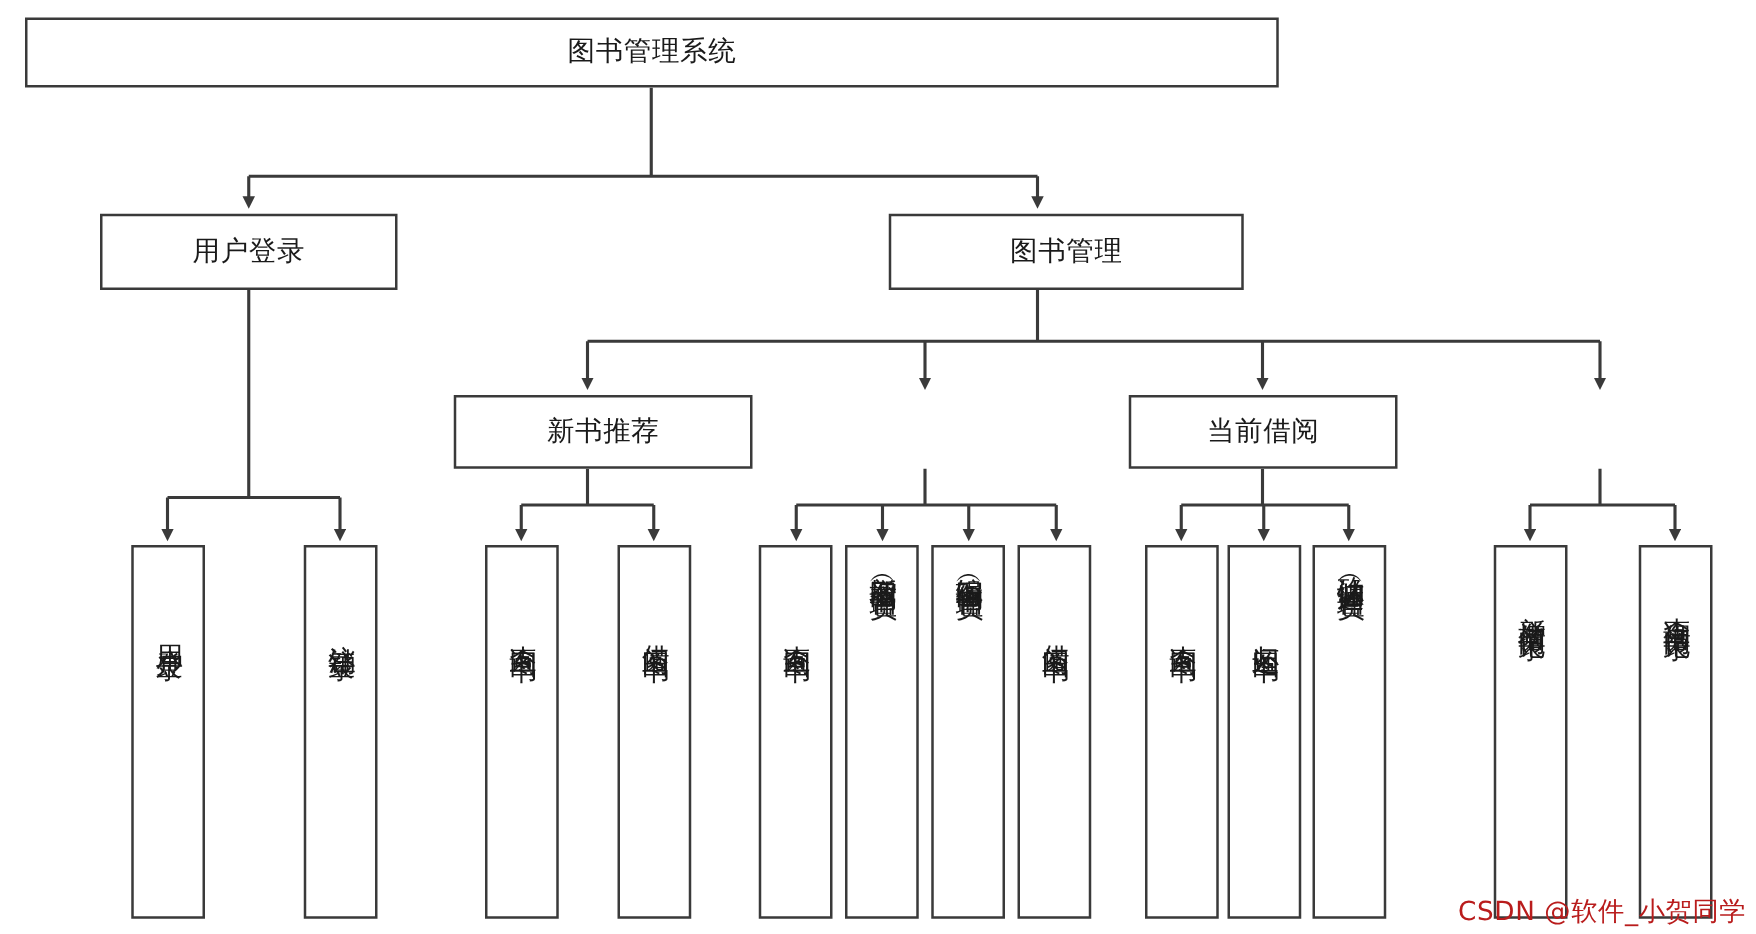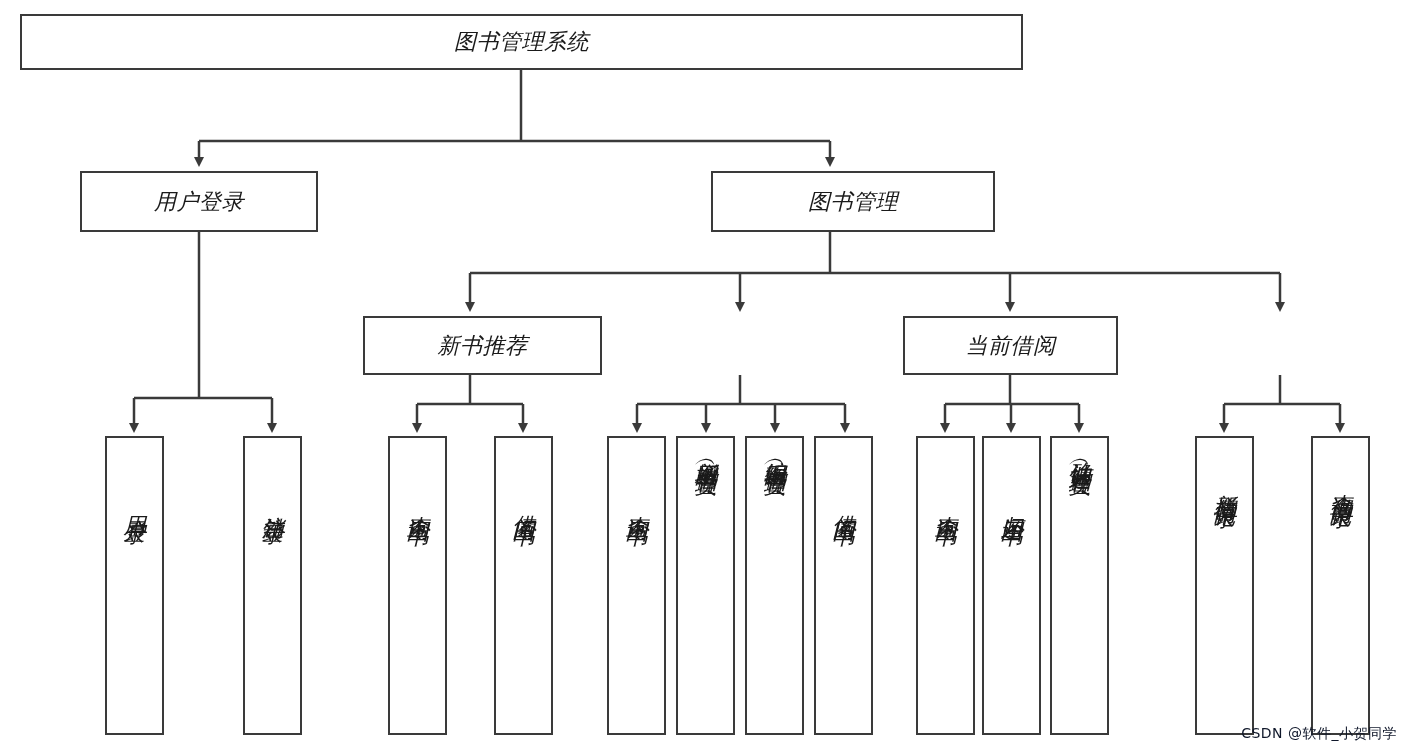--- a/index.html
+++ b/index.html
@@ -28,21 +28,20 @@
   }
   .node {
     position: absolute;
     box-sizing: border-box;
     background: #ffffff;
     border: 2px solid #3a3a3a;
     display: flex;
     align-items: center;
     justify-content: center;
     color: #1a1a1a;
-    font-style: italic;
   }
   .node .label {
     display: block;
     text-align: center;
     line-height: 1.18;
     white-space: nowrap;
   }
   
   .node.h .label {
     font-size: 22px;
@@ -62,22 +61,22 @@
     letter-spacing: 3px;
     white-space: nowrap;
   }
   .node.v.tall .label {
     letter-spacing: 2px;
   }
   #watermark {
     position: absolute;
     right: 8px;
     bottom: 4px;
-    font-size: 14px;
-    color: #0f172a;
+    font-size: 21px;
+    color: #b91c1c;
     letter-spacing: 0.5px;
     white-space: nowrap;
     font-family: "DejaVu Sans", "Liberation Sans", sans-serif;
   }
 </style>
 </head>
 <body>
 
 <div id="canvas">
 

